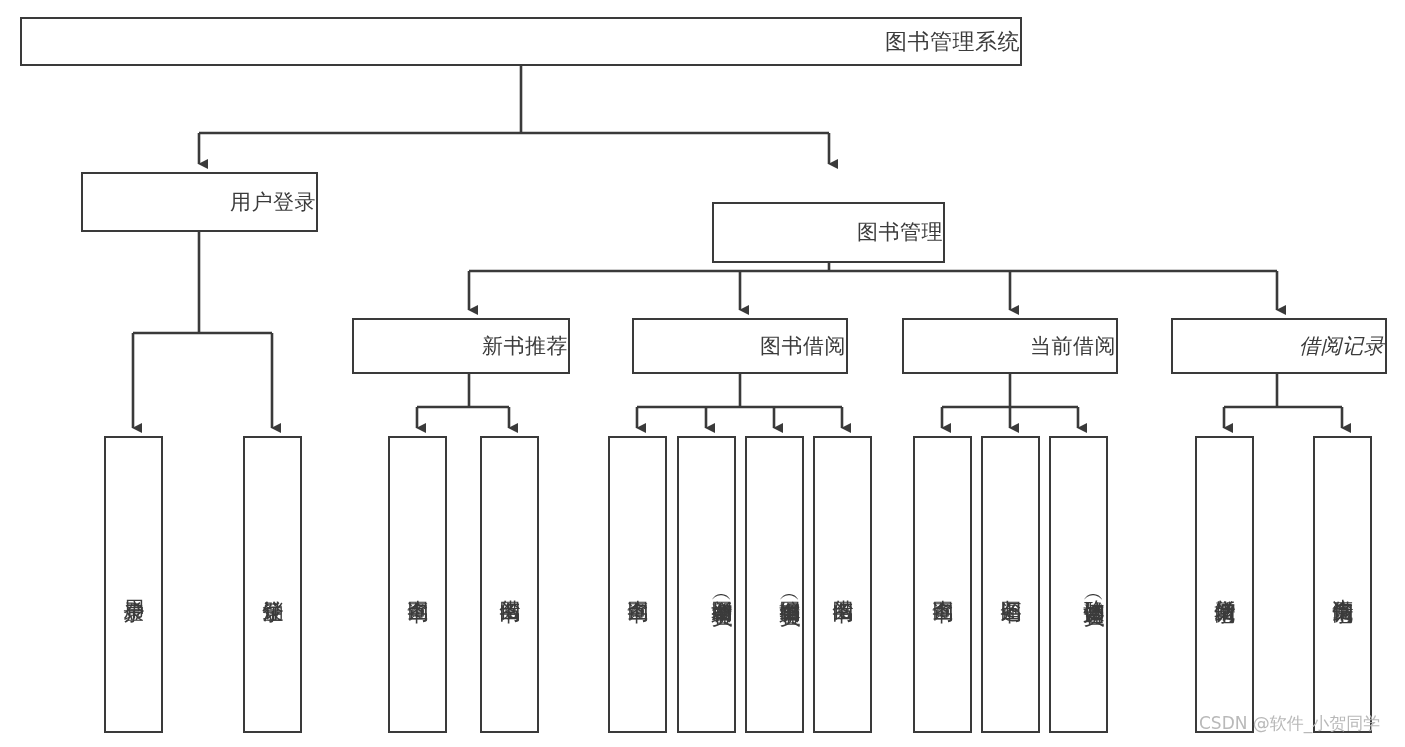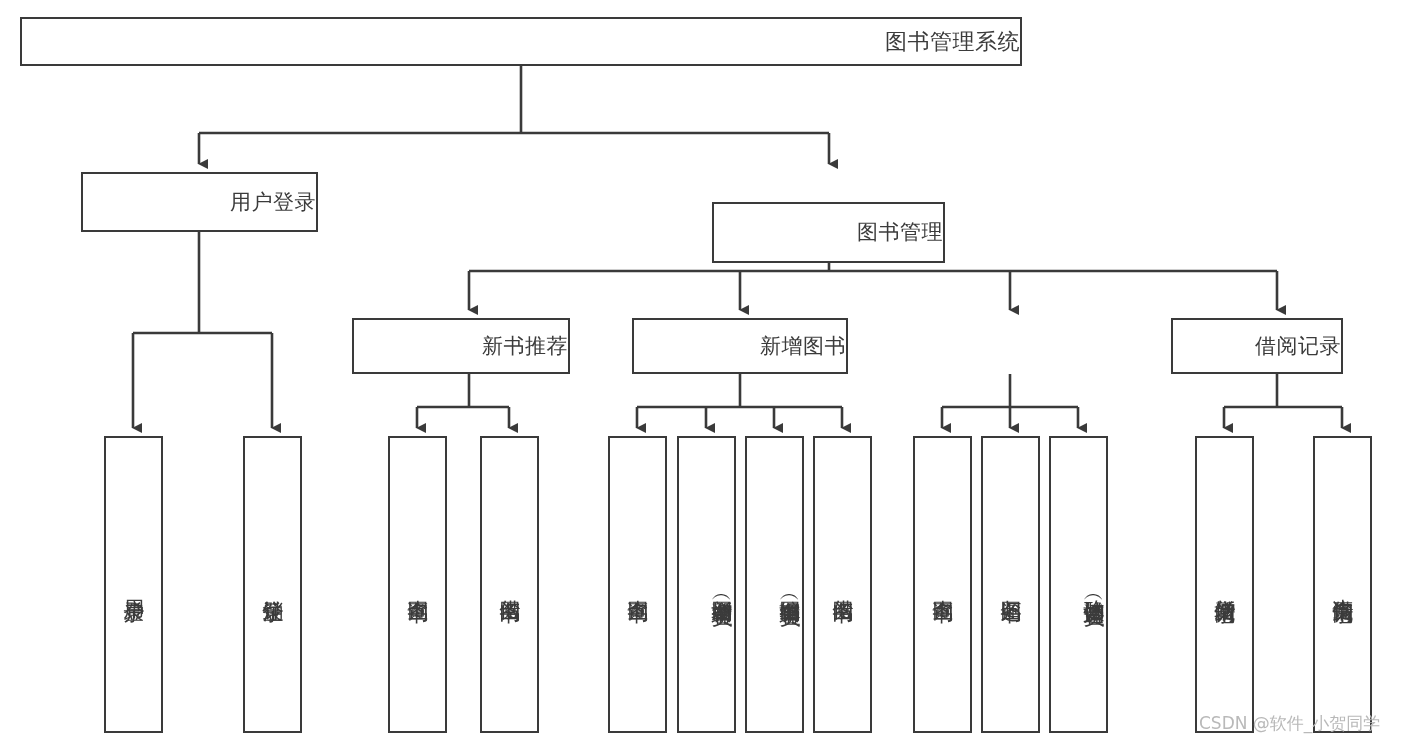--- a/index.html
+++ b/index.html
@@ -137,25 +137,28 @@
 
   <div class="node node-h" style="left:712px; top:172px; width:233px; height:61px;margin-top:30px;">
     <span>图书管理</span>
   </div>
 
   <div class="node node-h" style="left:352px; top:318px; width:218px; height:56px;">
     <span>新书推荐</span>
   </div>
 
   <div class="node node-h" style="left:632px; top:318px; width:216px; height:56px;">
-    <span>新增图书</span>
-  </div>
-
-
-  <div class="node node-h" style="left:1171px; top:318px; width:172px; height:56px;">
+    <span>图书借阅</span>
+  </div>
+
+  <div class="node node-h" style="left:902px; top:318px; width:216px; height:56px;">
+    <span>当前借阅</span>
+  </div>
+
+  <div class="node node-h" style="left:1171px; top:318px; width:216px; height:56px;font-style:italic;">
     <span>借阅记录</span>
   </div>
 
   <div class="node node-v mid" style="left:104px; top:436px; width:59px; height:297px;">
     <span>用户登录</span>
   </div>
 
   <div class="node node-v mid" style="left:243px; top:436px; width:59px; height:297px;">
     <span>注销登录</span>
   </div>

